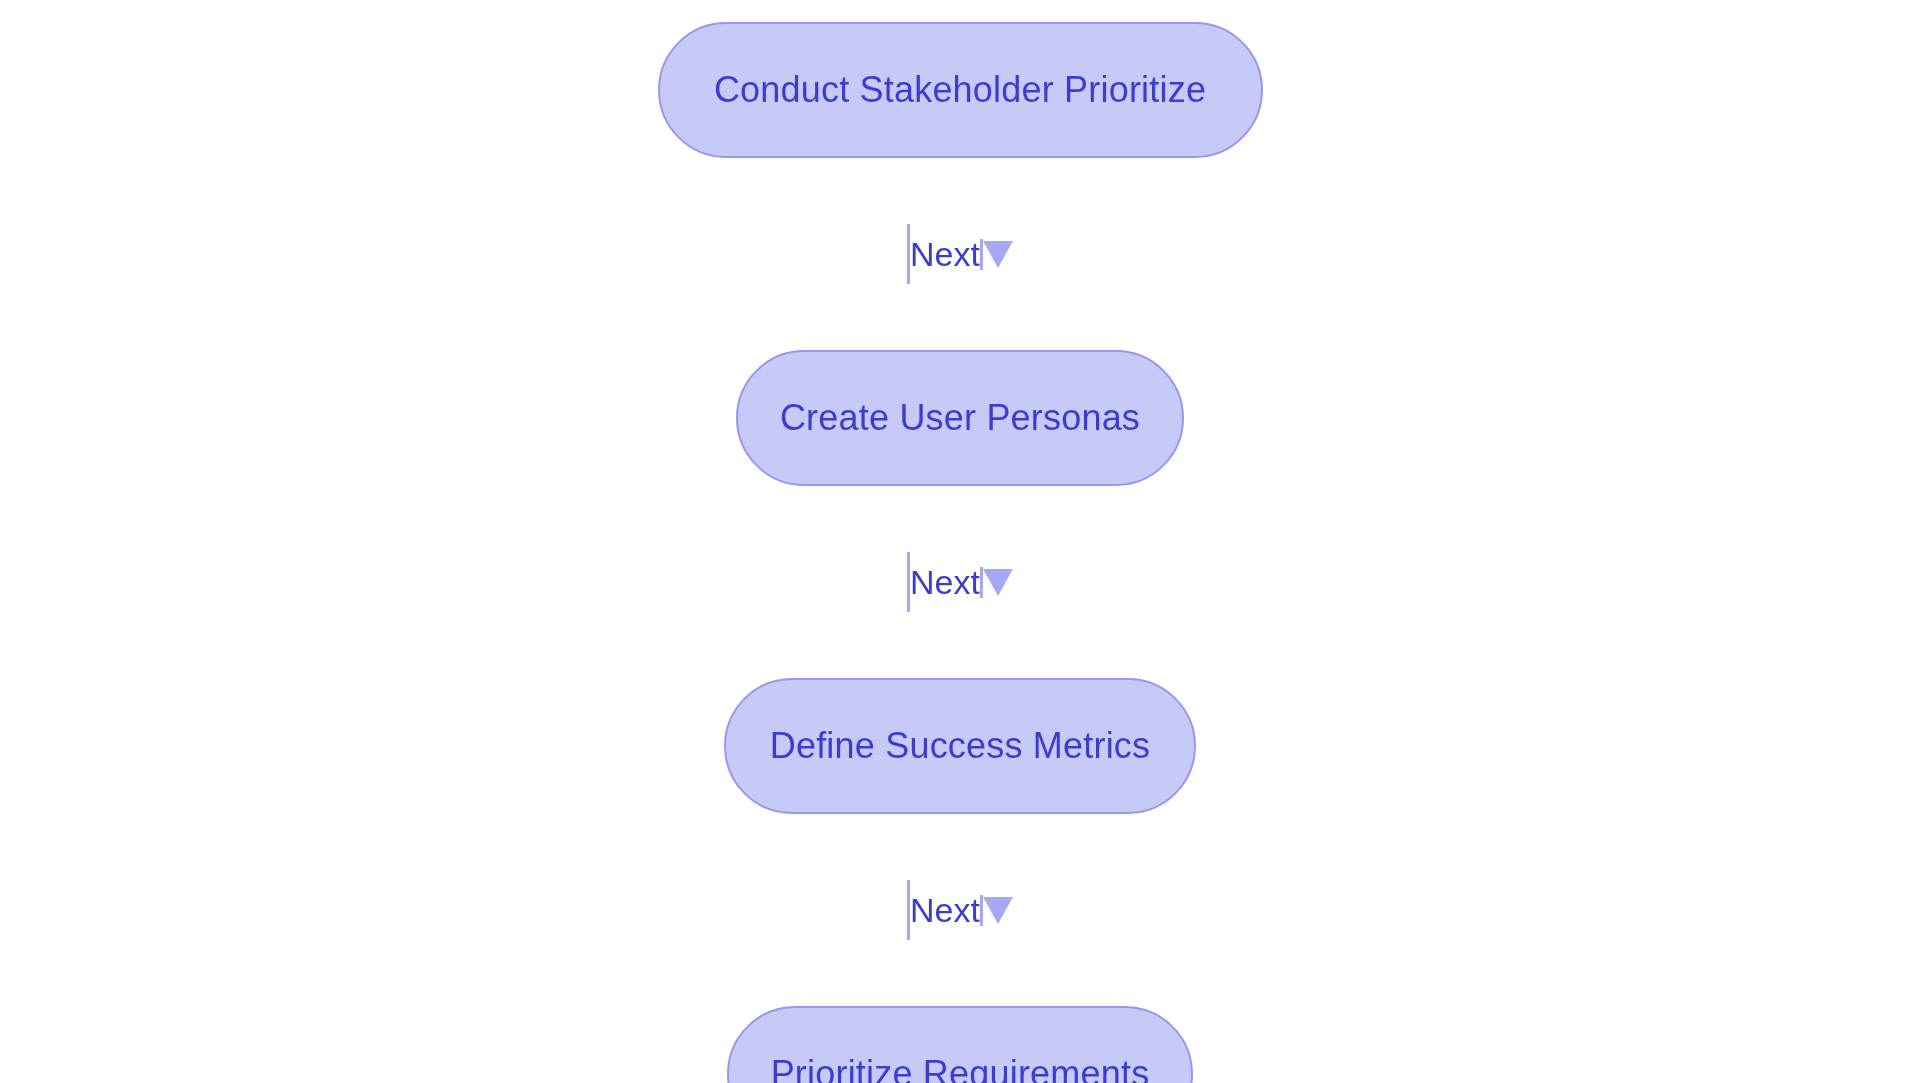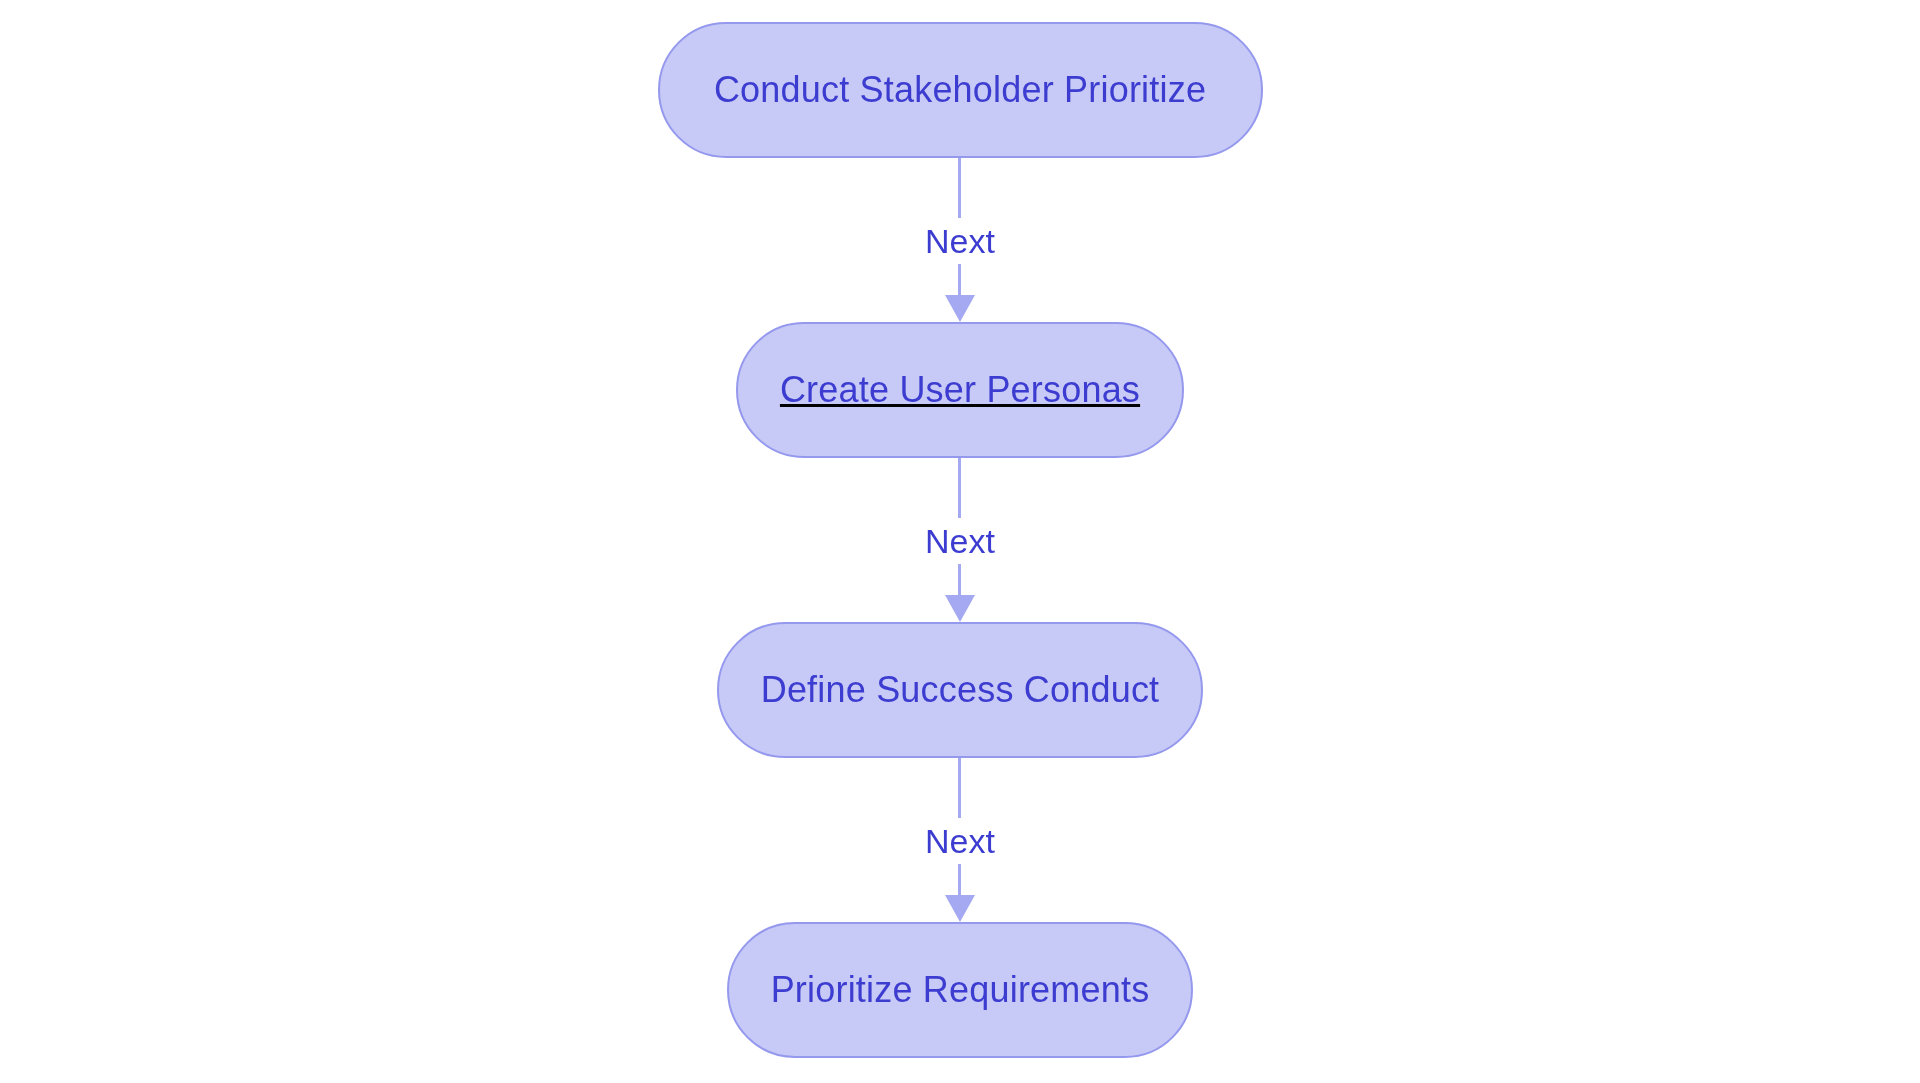--- a/index.html
+++ b/index.html
@@ -38,27 +38,27 @@
     flex-shrink: 0;
   }
   .node span {
     font-size: 36px;
     font-weight: 400;
     color: var(--node-text);
     white-space: nowrap;
     letter-spacing: 0.2px;
   }
   .node.n1 { min-width: 605px; }
-  .node.n2 { min-width: 443px; text-decoration: underline; }
+  .node.n2 { min-width: 443px; }
   .node.n3 { min-width: 472px; }
   .node.n4 { min-width: 464px; }
   .edge {
-    height: 164px;
+    height: 192px;
     display: flex;
-    flex-direction: column;
+    flex-direction: row;
     align-items: center;
     flex-shrink: 0;
   }
   .edge-line {
     width: 3px;
     background: var(--edge-line);
   }
   .seg-top { height: 60px; }
   .seg-bottom { height: 31px; }
   .edge-label {
@@ -97,21 +97,21 @@
   </div>
 
   <div class="edge">
     <div class="edge-line seg-top"></div>
     <div class="edge-label">Next</div>
     <div class="edge-line seg-bottom"></div>
     <div class="arrowhead"></div>
   </div>
 
   <div class="node n3">
-    <span>Define Success Conduct</span>
+    <span>Define Success Metrics</span>
   </div>
 
   <div class="edge">
     <div class="edge-line seg-top"></div>
     <div class="edge-label">Next</div>
     <div class="edge-line seg-bottom"></div>
     <div class="arrowhead"></div>
   </div>
 
   <div class="node n4">

